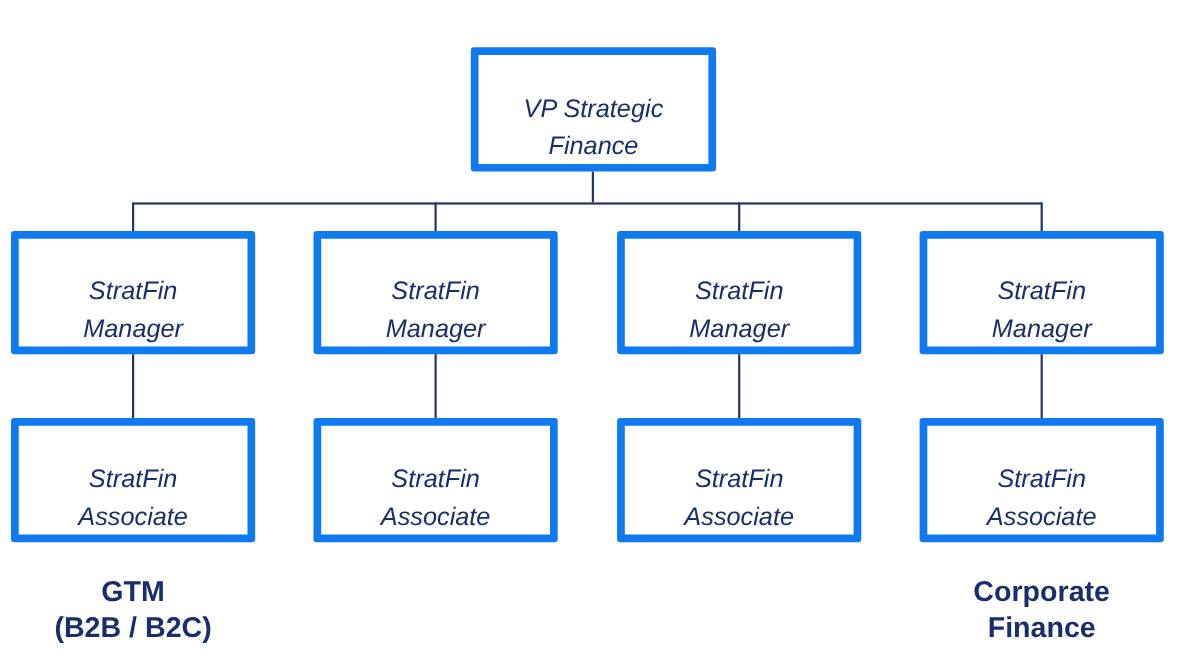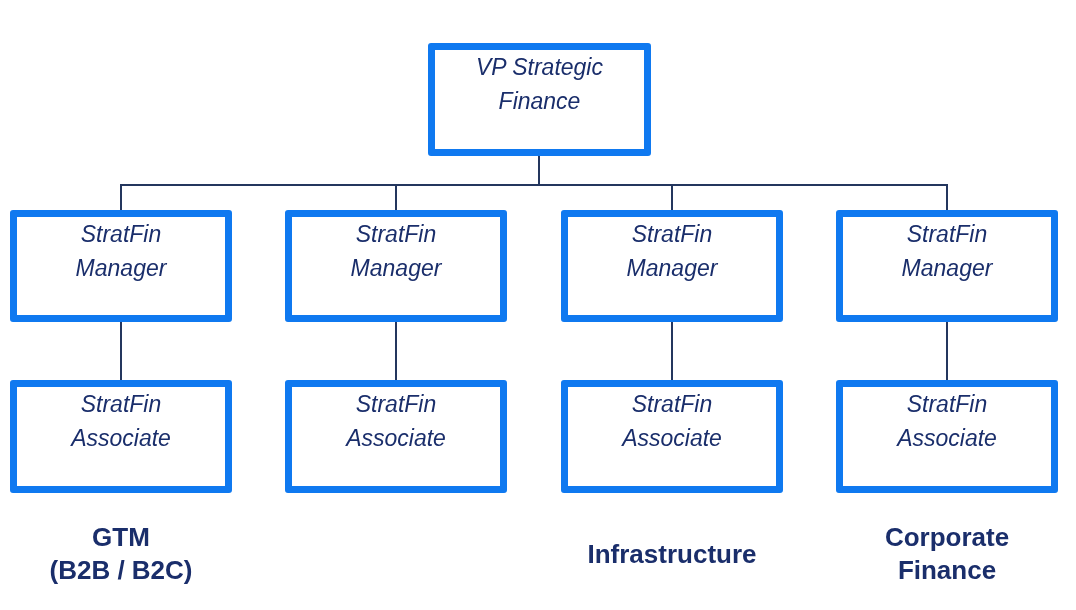--- a/index.html
+++ b/index.html
@@ -15,21 +15,21 @@
     background: #ffffff;
     overflow: hidden;
   }
   .org-box {
     position: absolute;
     box-sizing: border-box;
     border: 7px solid #0F79F0;
     border-radius: 3px;
     background: #ffffff;
     display: flex;
-    align-items: flex-start;
+    align-items: flex-end;
     justify-content: center;
   }
   .org-box .box-text {
     font-style: italic;
     font-size: 23px;
     line-height: 34px;
     color: #1A2E6B;
     text-align: center;
     white-space: pre-line;
   }
@@ -135,17 +135,16 @@
     <span class="box-text">StratFin
 Associate</span>
   </div>
   <div class="org-box box-assoc col-3">
     <span class="box-text">StratFin
 Associate</span>
   </div>
 
   <div class="team-label label-0">GTM
 (B2B / B2C)</div>
-  <div class="team-label label-2">Infrastructure</div>
   <div class="team-label label-3">Corporate
 Finance</div>
 
 </div>
 
 </body></html>

